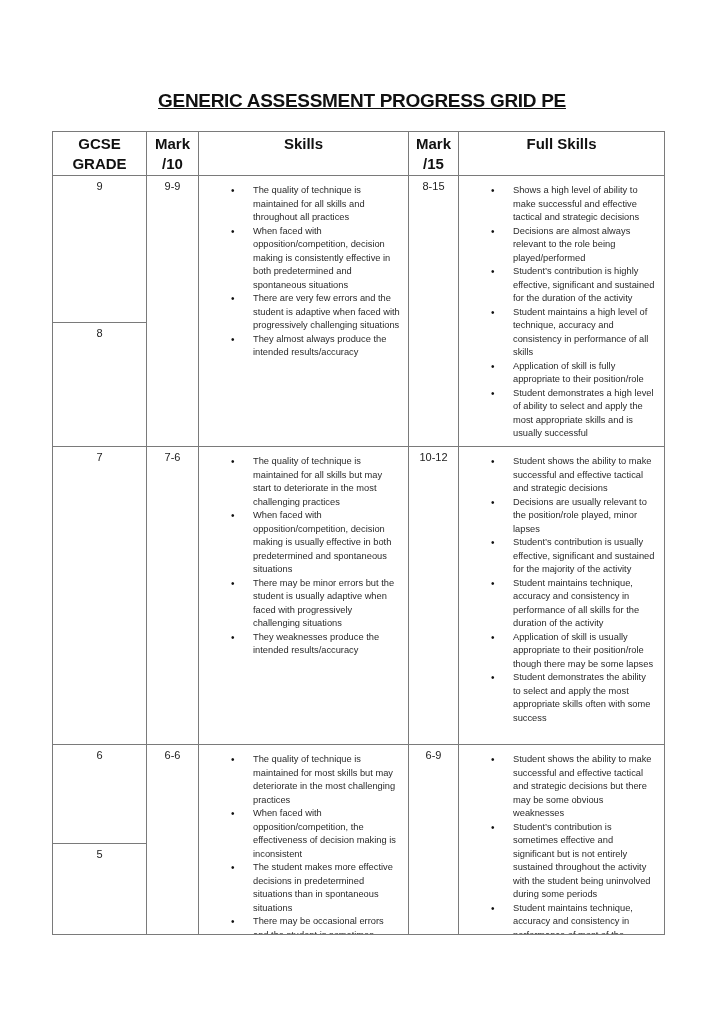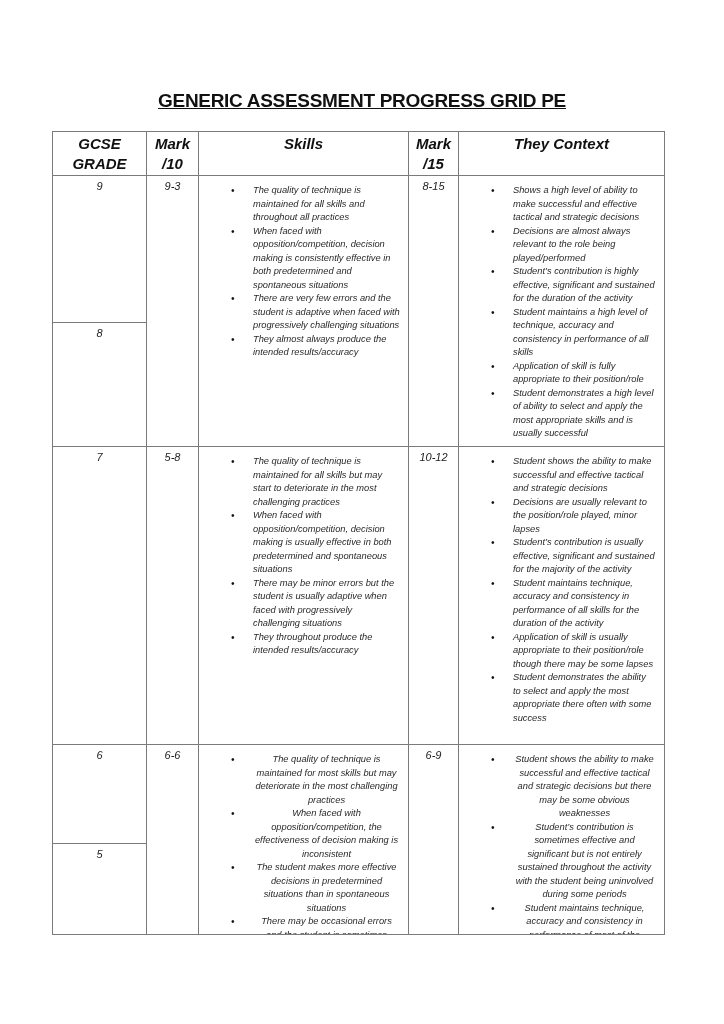--- a/index.html
+++ b/index.html
@@ -1,54 +1,54 @@
 <!DOCTYPE html>
 <html><head>
 <meta charset="utf-8">
 <style>
   html, body { margin:0; padding:0; background:#ffffff; }
   body { width:724px; height:1024px; position:relative; overflow:hidden;
          font-family:"Liberation Sans", sans-serif; color:#222; }
   .title { position:absolute; left:0; width:724px; top:90px; text-align:center;
            font-size:19px; font-weight:bold; text-decoration:underline; letter-spacing:-0.3px; color:#111; }
-  table.grid { position:absolute; left:52px; top:131px; border-collapse:collapse; table-layout:fixed; width:612px;font-style:italic; }
+  table.grid { position:absolute; left:52px; top:131px; border-collapse:collapse; table-layout:fixed; width:612px; }
   table.grid td, table.grid th { border:1.3px solid #7a7a7a; vertical-align:top; padding:0; }
   th { font-size:15px; font-weight:bold; text-align:center; line-height:20px; padding-top:2px !important; color:#111; }
   td.grade { text-align:center; font-size:11px; padding-top:4px !important; }
   td.mark { text-align:center; font-size:11px; padding-top:4px !important; }
   ul { margin:4px; padding:4px 4px 0 50px; list-style:none; }
   li { font-size:9.3px; line-height:13.5px; position:relative; color:#2a2a2a; }
   li::before { content:"\2022"; position:absolute; left:-22px; top:0; font-size:10px; color:#111; }
-  .cell-clip { overflow:hidden;text-align:center; }
+  .cell-clip { overflow:hidden; }
 </style>
 </head>
 <body>
 
 <div class="title">GENERIC ASSESSMENT PROGRESS GRID PE</div>
 
 <table class="grid">
   <colgroup>
     <col style="width:94px">
       <col style="width:52px">
       <col style="width:210px">
       <col style="width:50px">
       <col style="width:206px">
   </colgroup>
   <tbody>
       <tr style="height:44px">
     <th>GCSE<br>GRADE</th>
     <th>Mark<br>/10</th>
     <th>Skills</th>
     <th>Mark<br>/15</th>
-    <th>They Context</th>
+    <th>Full Skills</th>
   </tr>
 
   <tr style="height:147px">
     <td class="grade">9</td>
-    <td class="mark" rowspan="2">9-3</td>
+    <td class="mark" rowspan="2">9-9</td>
     <td rowspan="2">
       <ul>
             <li>The quality of technique is maintained for all skills and throughout all practices</li>
             <li>When faced with opposition/competition, decision making is consistently effective in both predetermined and spontaneous situations</li>
             <li>There are very few errors and the student is adaptive when faced with progressively challenging situations</li>
             <li>They almost always produce the intended results/accuracy</li>
           </ul>
     </td>
     <td class="mark" rowspan="2">8-15</td>
     <td rowspan="2">
@@ -61,38 +61,38 @@
             <li>Student demonstrates a high level of ability to select and apply the most appropriate skills and is usually successful</li>
           </ul>
     </td>
   </tr>
   <tr style="height:124px">
     <td class="grade">8</td>
   </tr>
 
   <tr style="height:298px">
     <td class="grade">7</td>
-    <td class="mark">5-8</td>
+    <td class="mark">7-6</td>
     <td>
       <ul>
             <li>The quality of technique is maintained for all skills but may start to deteriorate in the most challenging practices</li>
             <li>When faced with opposition/competition, decision making is usually effective in both predetermined and spontaneous situations</li>
             <li>There may be minor errors but the student is usually adaptive when faced with progressively challenging situations</li>
-            <li>They throughout produce the intended results/accuracy</li>
+            <li>They weaknesses produce the intended results/accuracy</li>
           </ul>
     </td>
     <td class="mark">10-12</td>
     <td>
       <ul>
             <li>Student shows the ability to make successful and effective tactical and strategic decisions</li>
             <li>Decisions are usually relevant to the position/role played, minor lapses</li>
             <li>Student’s contribution is usually effective, significant and sustained for the majority of the activity</li>
             <li>Student maintains technique, accuracy and consistency in performance of all skills  for the duration of the activity</li>
             <li>Application of skill is usually appropriate to their position/role though there may be some lapses</li>
-            <li>Student demonstrates the ability to select and apply the most appropriate there often with some success</li>
+            <li>Student demonstrates the ability to select and apply the most appropriate skills often with some success</li>
           </ul>
     </td>
   </tr>
 
   <tr style="height:99px">
     <td class="grade">6</td>
     <td class="mark" rowspan="2">6-6</td>
     <td rowspan="2">
       <div class="cell-clip" style="height:189px">
             <ul>

